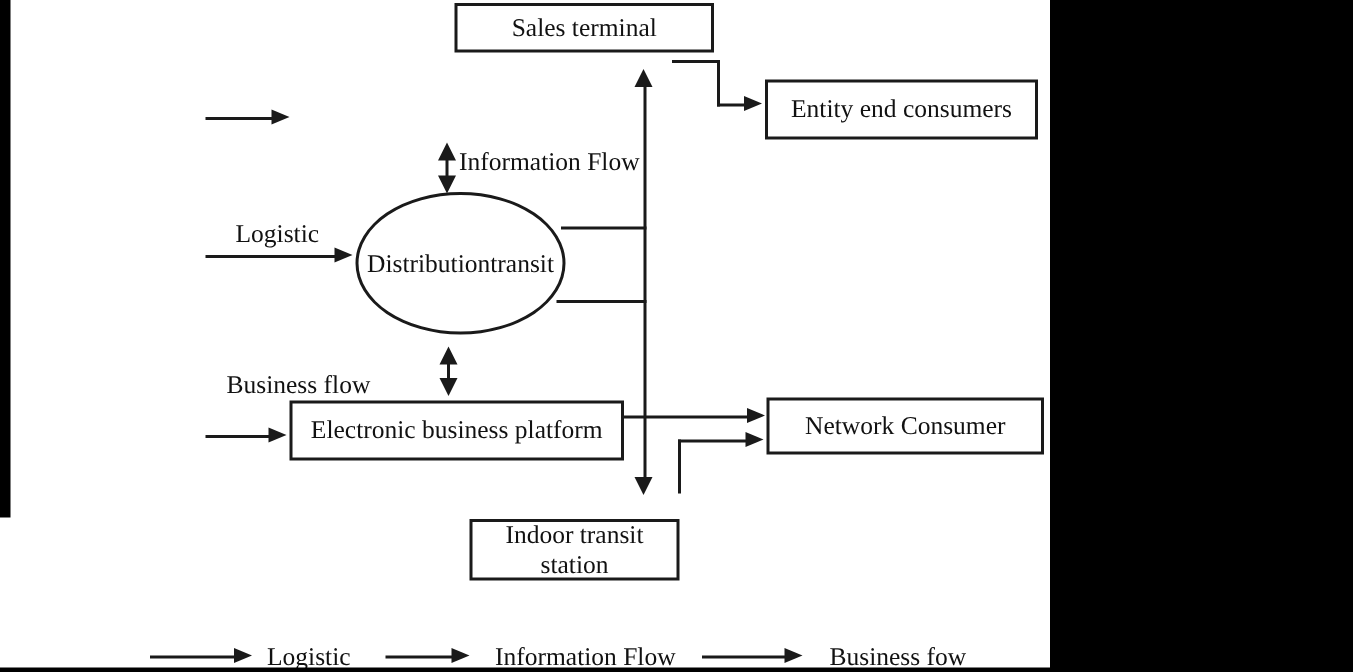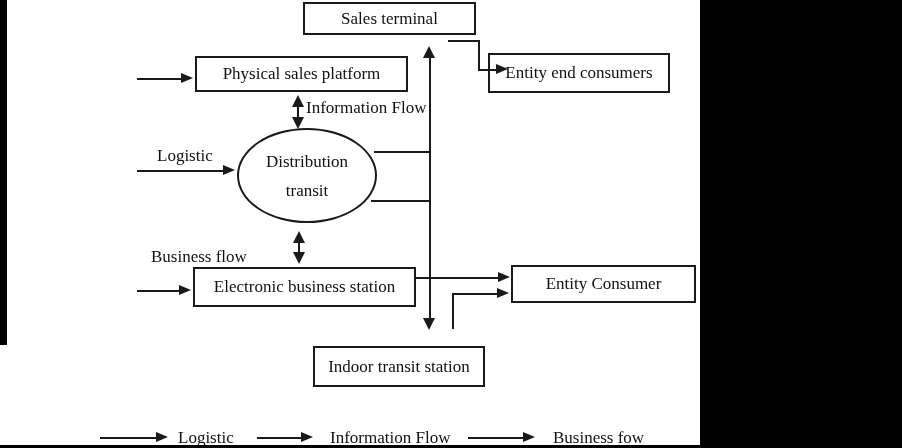--- a/index.html
+++ b/index.html
@@ -6,62 +6,59 @@
   .canvas {
     position:relative; width:902px; height:448px; background:#ffffff;
     font-family:"Liberation Serif", serif; color:#111; overflow:hidden;
   }
   .box {
     position:absolute; box-sizing:border-box; background:#ffffff;
     border:2px solid #1a1a1a; display:flex; align-items:center; justify-content:center;
     text-align:center; font-size:17px; line-height:20px;
   }
   .multiline { flex-direction:column; line-height:26px; }
-  .ellipse { border-radius:50%; flex-direction:column; line-height:29px; }
+  .ellipse { border-radius:50%; flex-direction:row; line-height:29px; }
   .lbl { position:absolute; font-size:17px; white-space:nowrap; }
   .hline, .vline { position:absolute; background:#1a1a1a; }
   .hline { height:2px; } .vline { width:2px; }
   .tri { position:absolute; width:0; height:0; }
   .tri-r { border-top:5px solid transparent; border-bottom:5px solid transparent; border-left:12px solid #1a1a1a; }
   .tri-u { border-left:6px solid transparent; border-right:6px solid transparent; border-bottom:12px solid #1a1a1a; }
   .tri-d { border-left:6px solid transparent; border-right:6px solid transparent; border-top:12px solid #1a1a1a; }
   .bar { position:absolute; background:#000000; }
 </style>
 </head>
 <body>
 
 <div class="canvas">
 
 
   <div class="box" style="left:303px; top:2px; width:173px; height:33px;">
     <span>Sales terminal</span>
   </div>
 
-  <div class="box" style="left:195px; top:56px; width:213px; height:36px;">
-    <span>Physical sales platform</span>
-  </div>
 
-  <div class="box" style="left:488px; top:53px; width:182px; height:40px;text-align:right;">
+  <div class="box" style="left:510px; top:53px; width:182px; height:40px;text-align:right;">
     <span>Entity end consumers</span>
   </div>
 
   <div class="box ellipse" style="left:237px; top:128px; width:140px; height:95px;">
     <span>Distribution</span>
     <span>transit</span>
   </div>
 
   <div class="box" style="left:193px; top:267px; width:223px; height:40px;">
-    <span>Electronic business station</span>
+    <span>Electronic business platform</span>
   </div>
 
   <div class="box" style="left:511px; top:265px; width:185px; height:38px;">
-    <span>Entity Consumer</span>
+    <span>Network Consumer</span>
   </div>
 
-  <div class="box" style="left:313px; top:346px; width:172px; height:41px;">
+  <div class="box" style="left:313px; top:346px; width:140px; height:41px;">
     <span>Indoor transit station</span>
   </div>
 
   <span class="lbl" style="left:306px; top:98px;">Information Flow</span>
   <span class="lbl" style="left:157px; top:146px;">Logistic</span>
   <span class="lbl" style="left:151px; top:247px;">Business flow</span>
 
   <div>
     <div class="hline" style="left:137px; top:78px; width:46px;"></div>
     <div class="tri tri-r" style="left:181px; top:73px;"></div>

